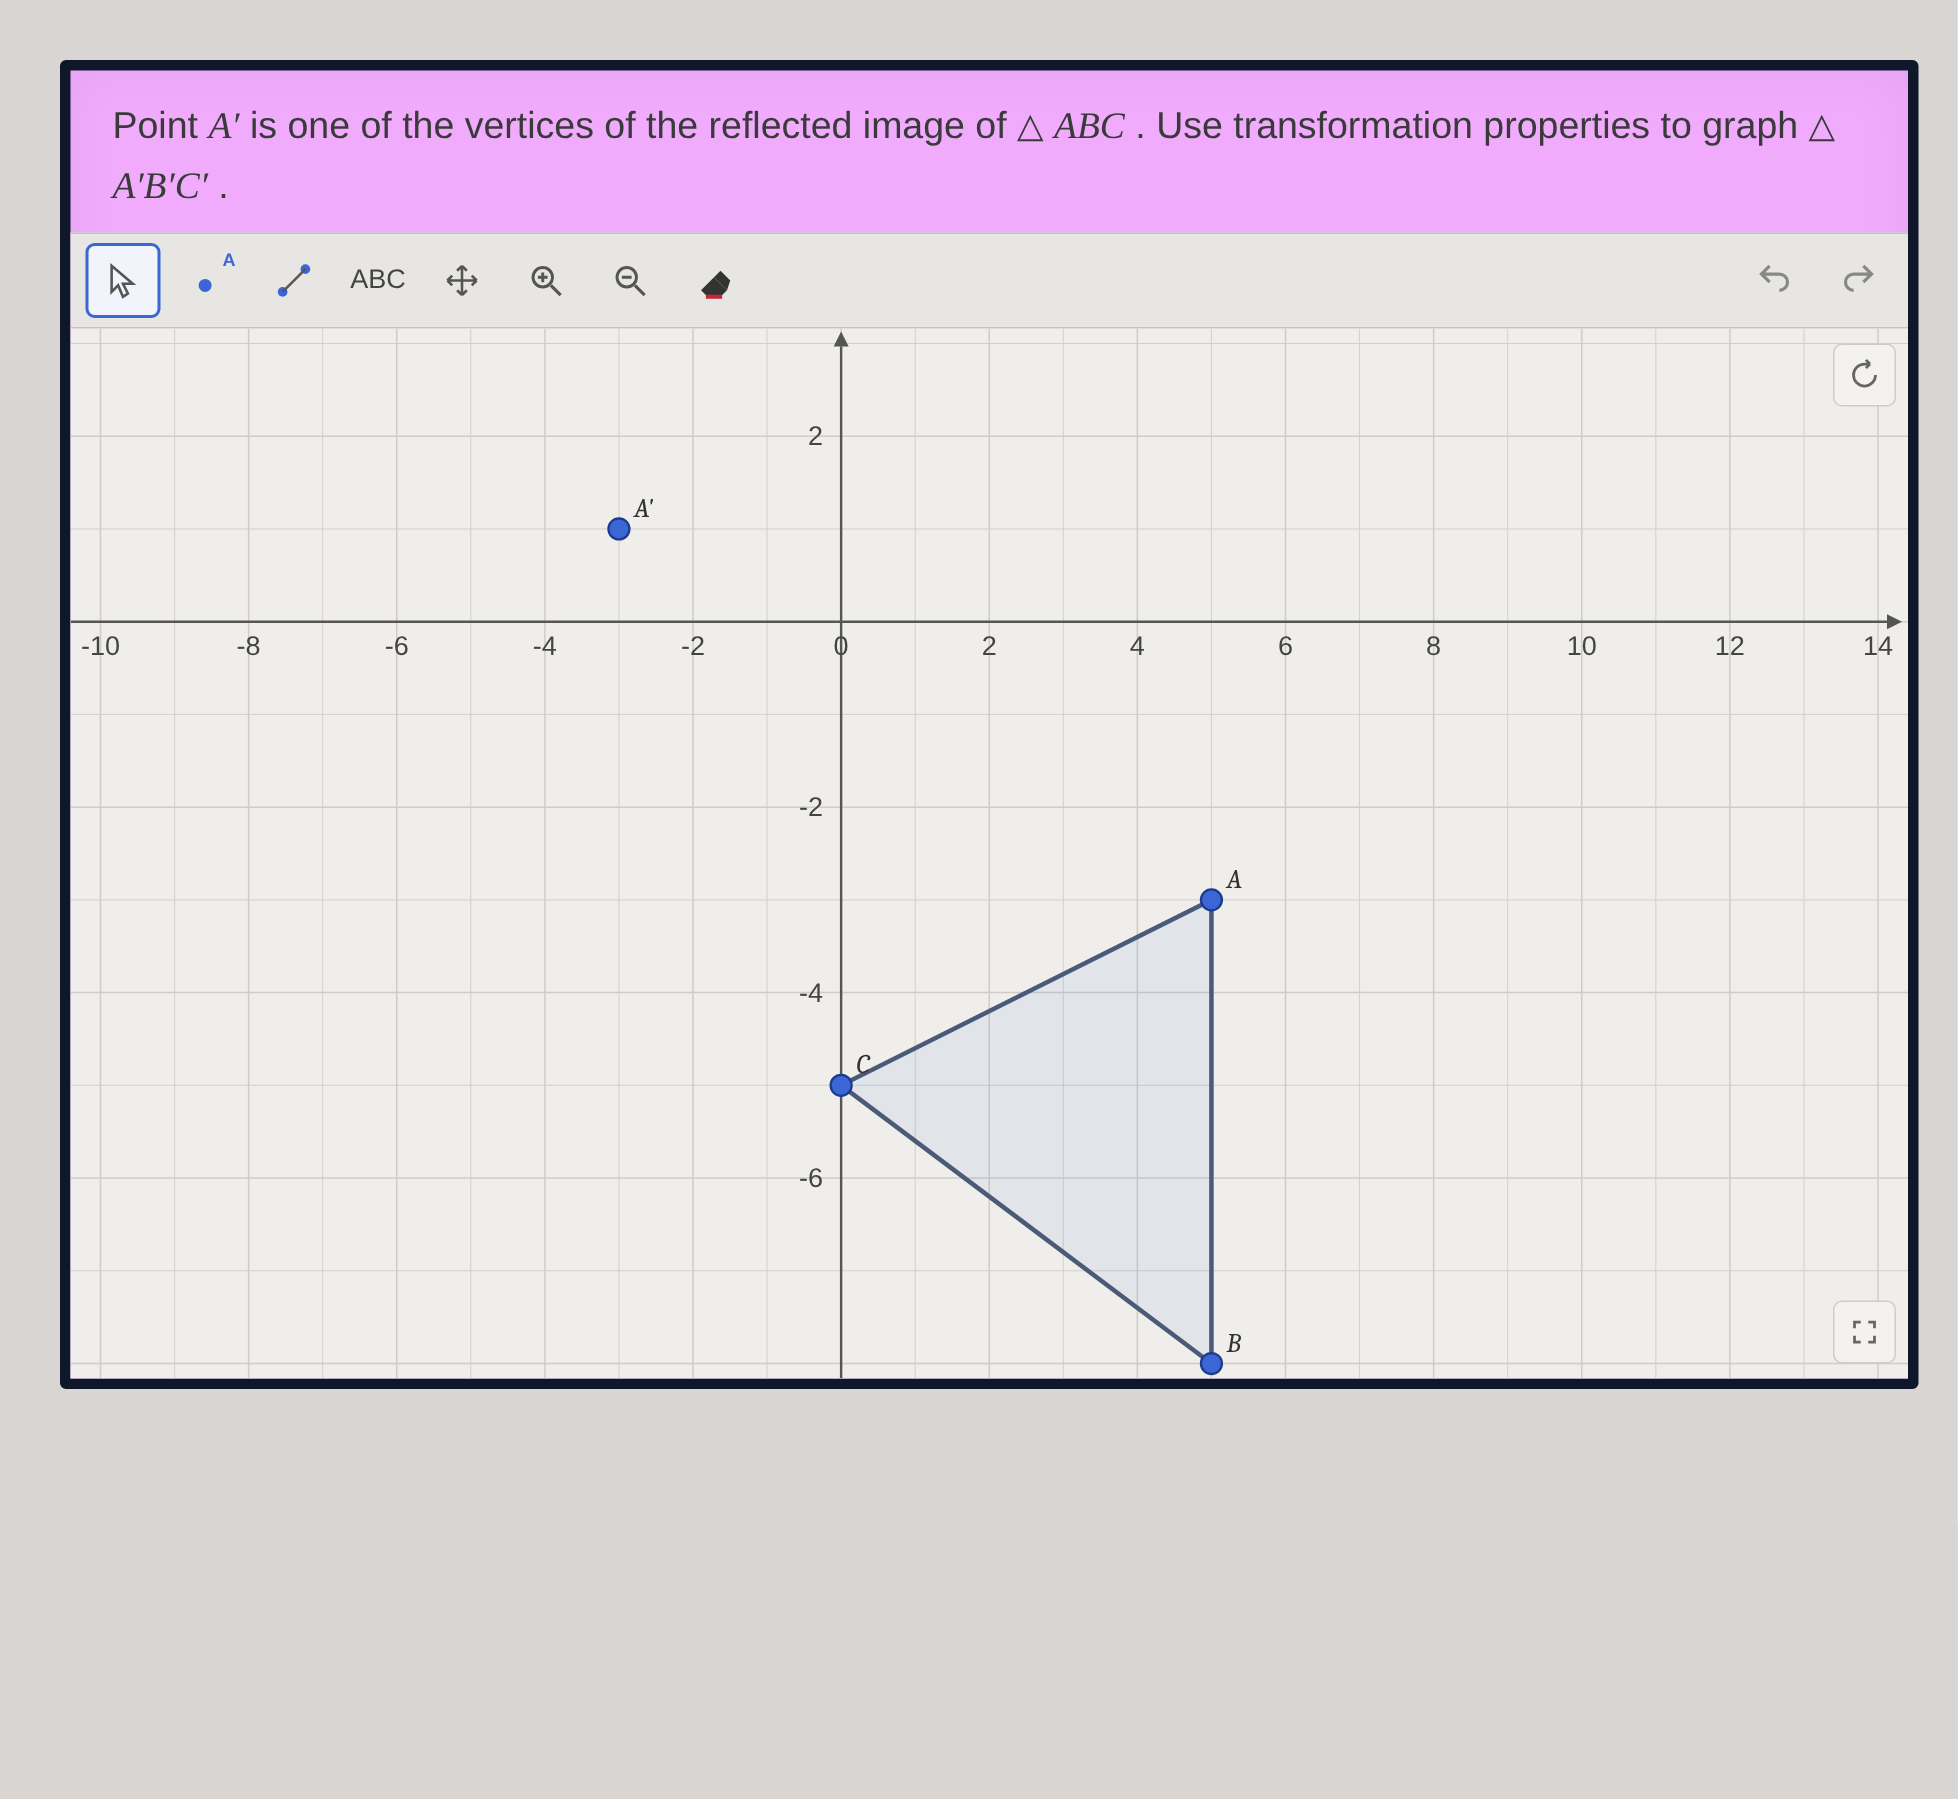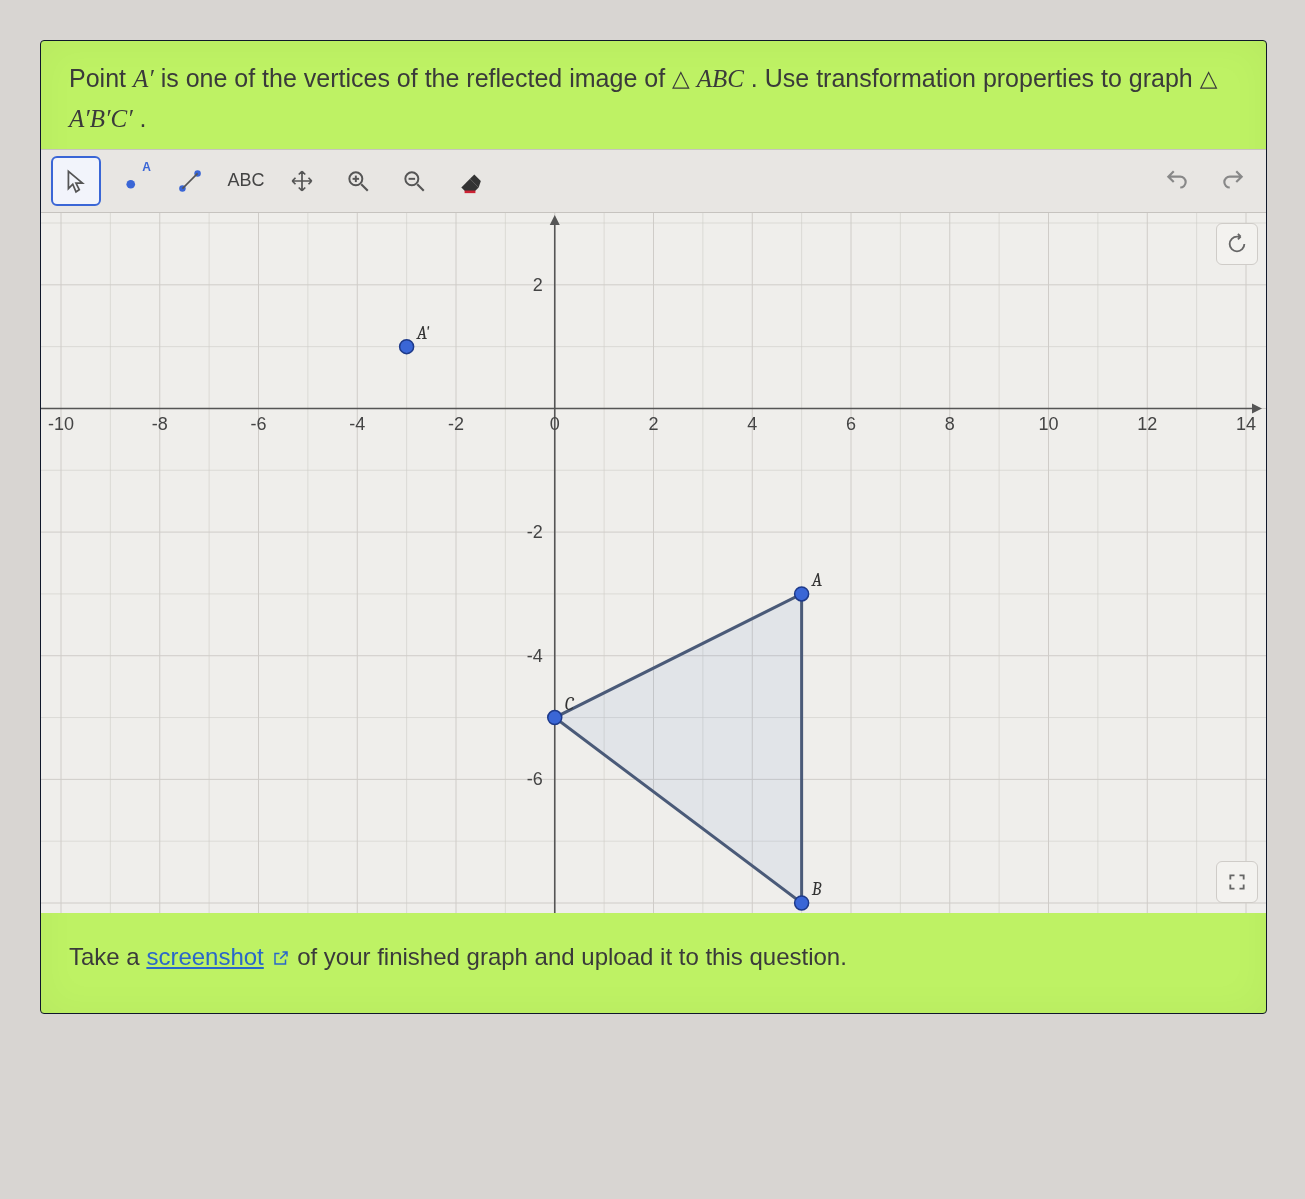--- a/index.html
+++ b/index.html
@@ -3,22 +3,22 @@
 <meta charset="utf-8">
 <style>
   body {
     margin: 0;
     padding: 40px;
     font-family: "Segoe UI", Arial, sans-serif;
     background: #d8d5d2;
     color: #333;
   }
   .card {
-    background: #bef264;
-    border: 1px solid #0f172a;
+    background: #f0abfc;
+    border: 7px solid #0f172a;
     border-radius: 4px;
     padding: 0;
     width: 1225px;
     box-shadow: inset 0 0 40px rgba(0,0,0,0.04);
   }
   .question {
     padding: 18px 28px 10px 28px;
     font-size: 25px;
     color: #3a3a3a;
     line-height: 1.55;
@@ -259,24 +259,14 @@
         </svg>
       </div>
     </div>
     <div class="fullscreen-btn">
       <svg width="20" height="20" viewBox="0 0 24 24">
         <path d="M4 9 V4 H9 M15 4 H20 V9 M20 15 V20 H15 M9 20 H4 V15" fill="none" stroke="#666" stroke-width="2.2"></path>
       </svg>
     </div>
   </div>
 
-  <div class="footer-note">
-    <span>Take a </span>
-    <a href="#">screenshot</a>
-    <span class="link-icon">
-      <svg width="18" height="18" viewBox="0 0 24 24">
-          <path d="M14 4 H20 V10 M20 4 L11 13 M18 14 V20 H4 V6 H10" fill="none" stroke="#2a67c9" stroke-width="2"></path>
-        </svg>
-    </span>
-    <span> of your finished graph and upload it to this question.</span>
-  </div>
 
 </div>
 
 </body></html>

